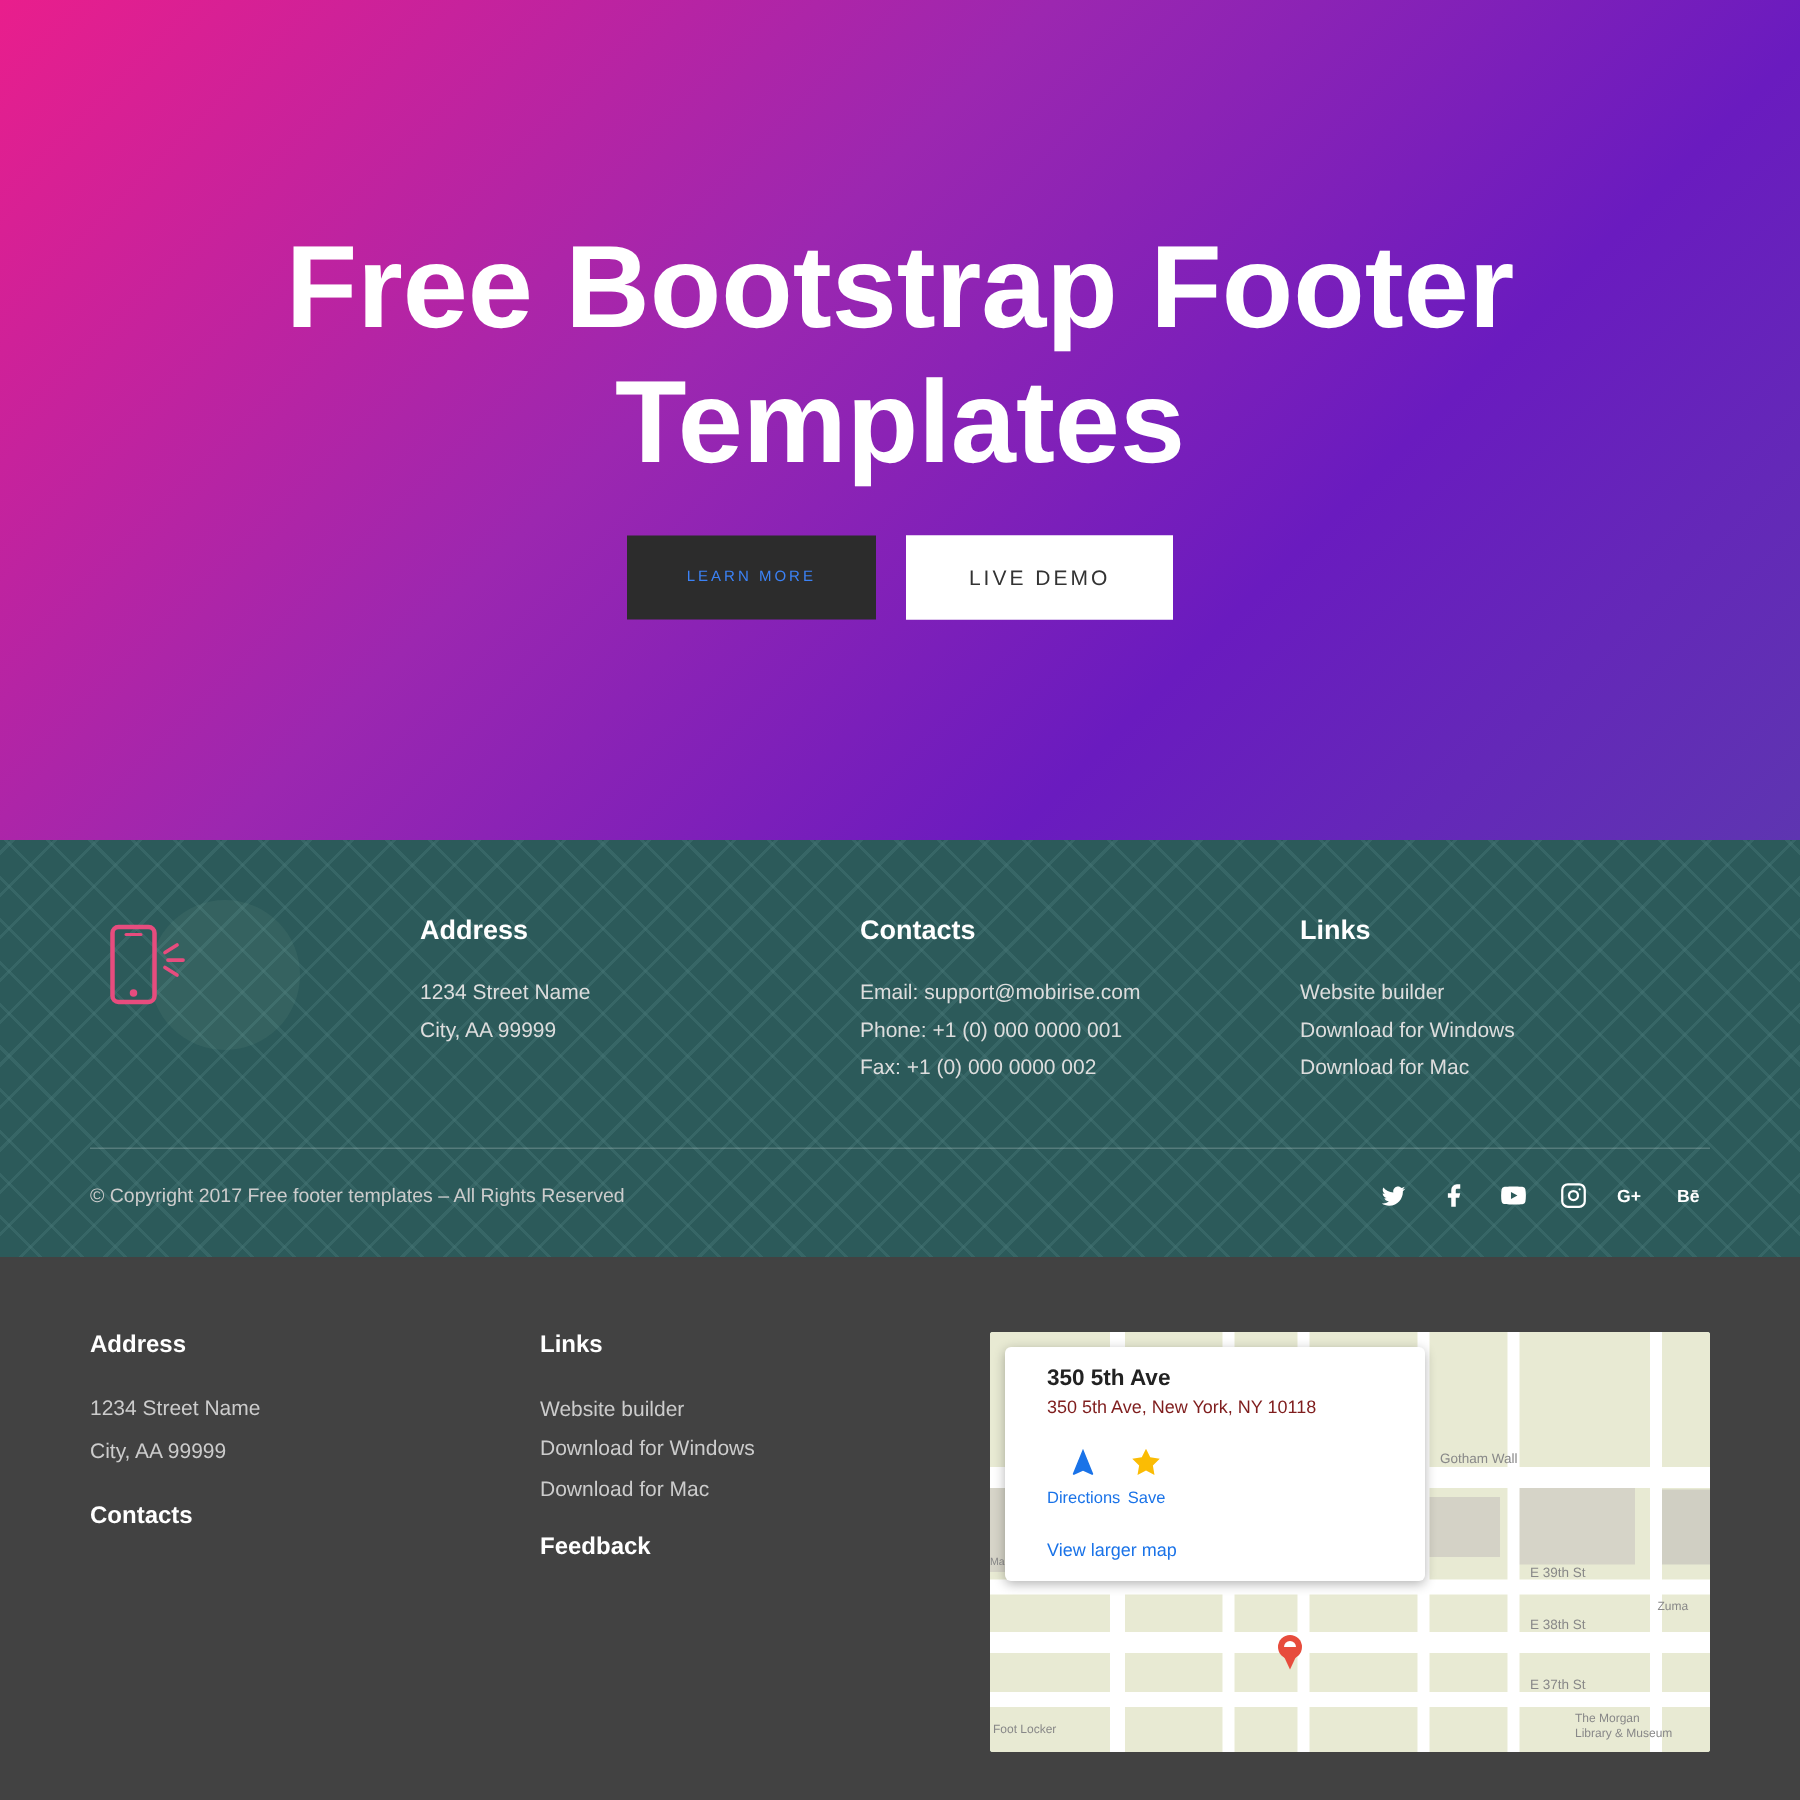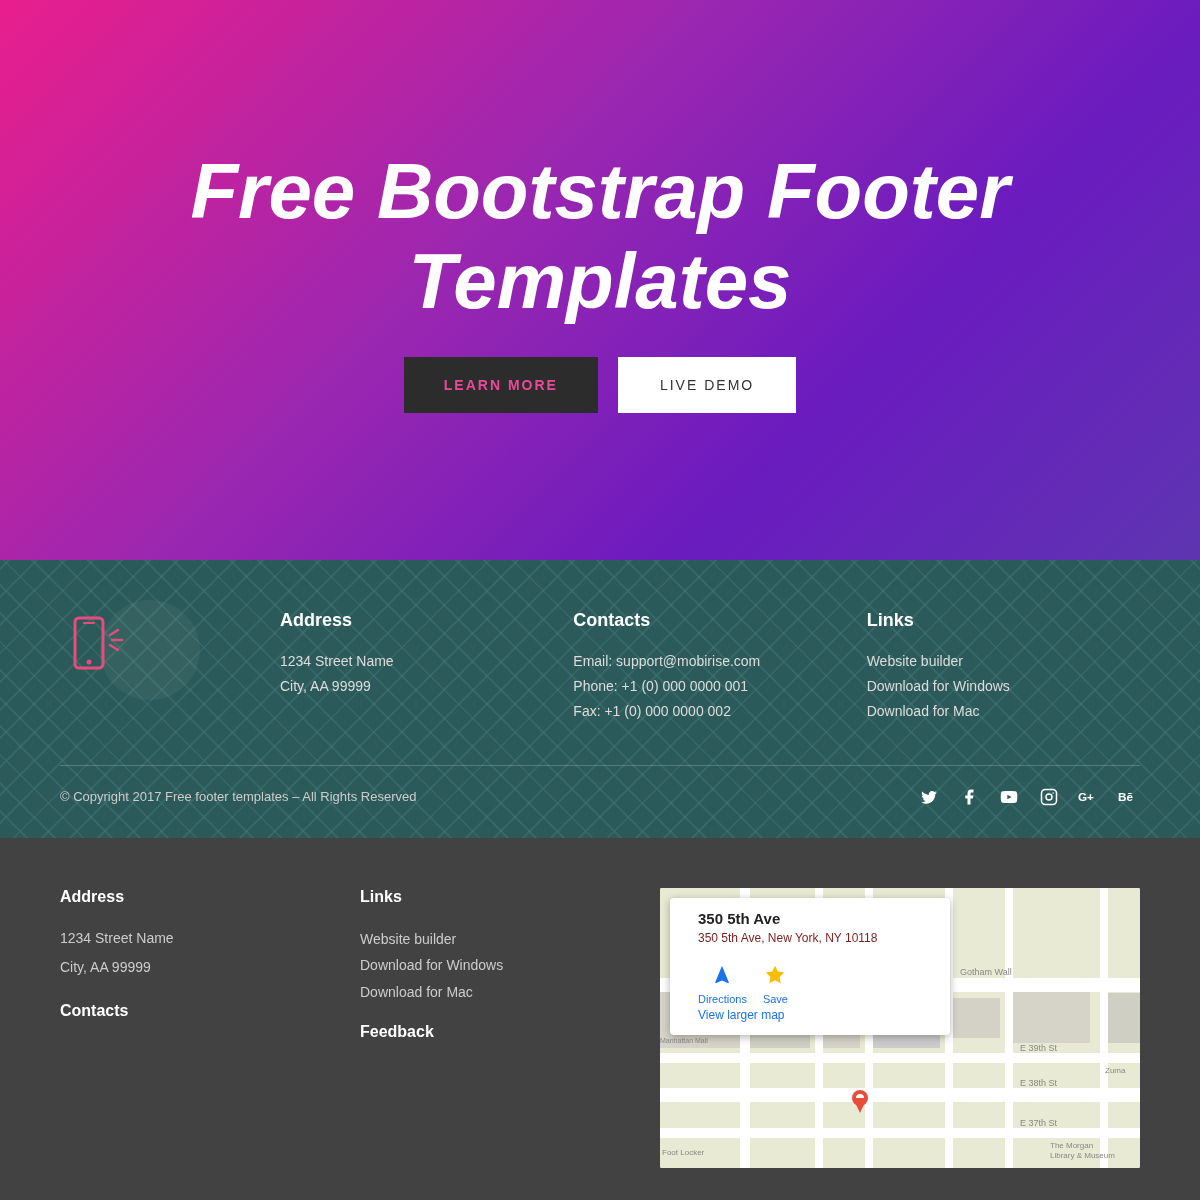--- a/index.html
+++ b/index.html
@@ -17,33 +17,32 @@
       text-align: center;
       padding: 40px;
     }
     .hero-title {
       font-size: 78px;
       font-weight: 700;
       color: #ffffff;
       line-height: 1.15;
       margin-bottom: 30px;
       max-width: 900px;
-      font-style: italic;
     }
     .hero-buttons {
       display: flex;
       gap: 20px;
     }
     .btn-dark {
       background: #2c2c2c;
-      color: #ec4899;
+      color: #3b82f6;
       border: none;
       padding: 18px 40px;
-      font-size: 14px;
-      font-weight: 700;
+      font-size: 10px;
+      font-weight: 400;
       letter-spacing: 2px;
       cursor: pointer;
       text-transform: uppercase;
     }
     .btn-light {
       background: #fff;
       color: #333;
       border: 2px solid #fff;
       padding: 18px 40px;
       font-size: 14px;
@@ -183,22 +182,22 @@
       color: #222;
       margin-bottom: 4px;
     }
     .map-popup-address {
       font-size: 12px;
       color: #7f1d1d;
       margin-bottom: 19px;
     }
     .map-popup-actions {
       display: flex;
-      gap: 16px;
-      margin-bottom: 0;
+      gap: 5px;
+      margin-bottom: 19px;
     }
     .map-popup-action {
       display: flex;
       flex-direction: column;
       align-items: center;
       font-size: 11px;
       color: #1a73e8;
       gap: 2px;
     }
     .map-popup-action-icon {

